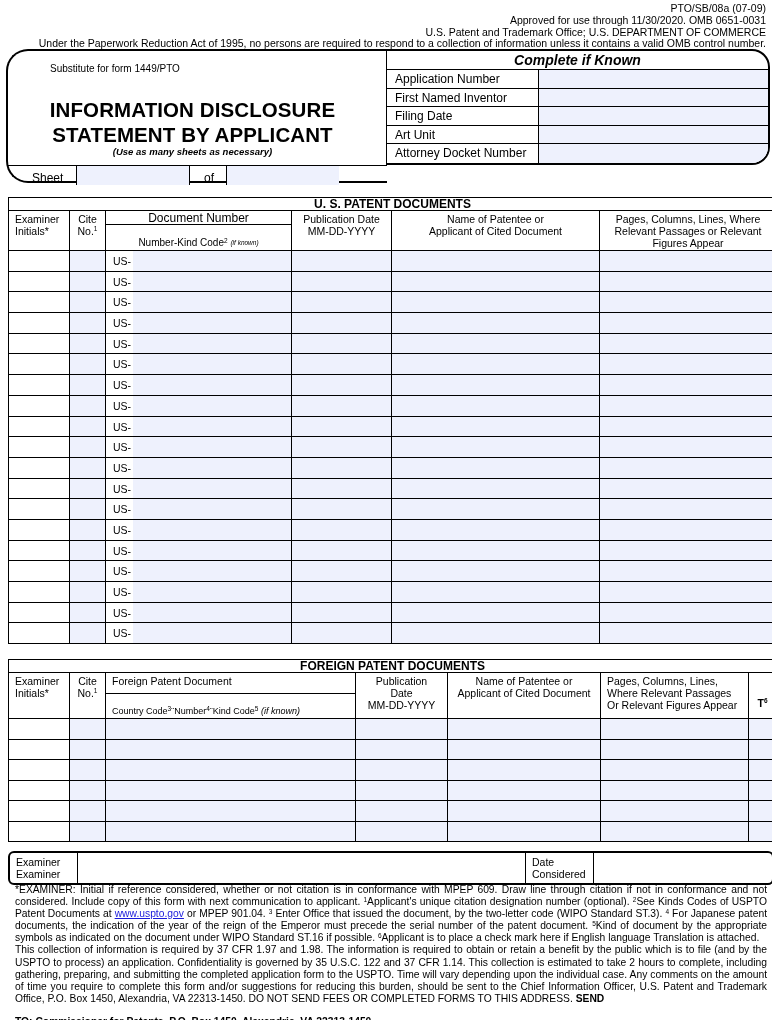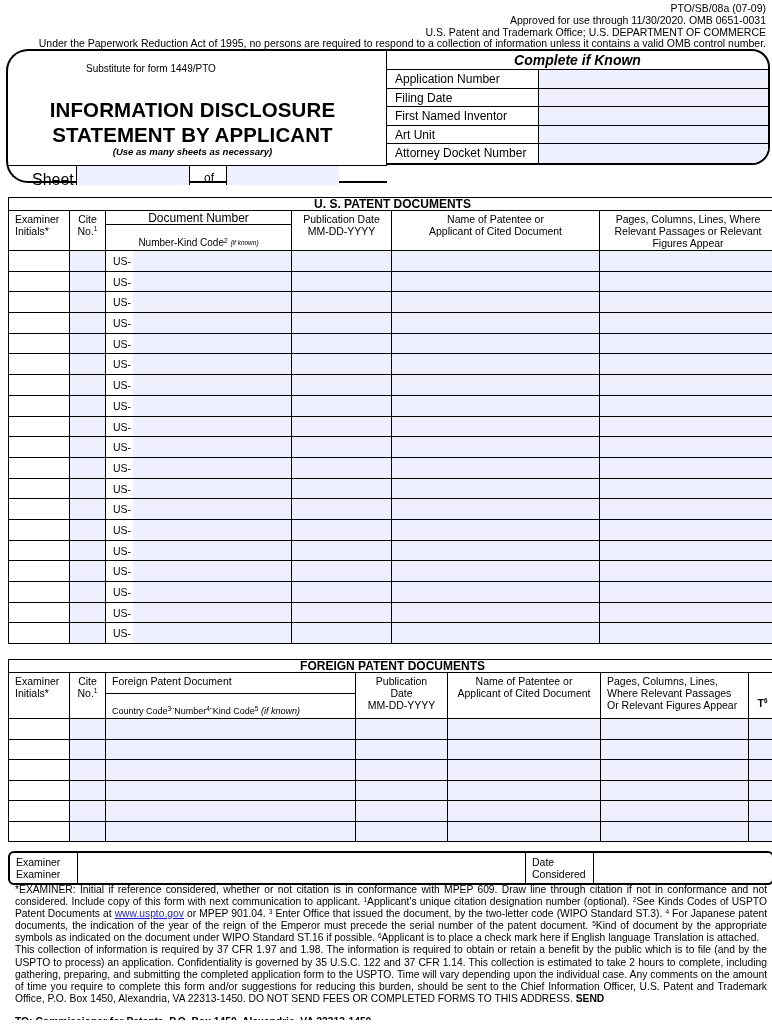--- a/index.html
+++ b/index.html
@@ -7,27 +7,27 @@
   body { font-family: "Liberation Sans", sans-serif; color: #000; position: relative; }
   .fill { background: #eef1fd; }
 
   
   .hdr-line { position: absolute; right: 6px; font-size: 10.5px; line-height: 11.5px; white-space: nowrap; text-align: right; }
   .hdr-line.prra { left: 0; right: 6px; }
 
   
   .title-box { position: absolute; left: 6px; top: 49px; width: 381px; height: 134px;
     border: 2px solid #000; border-right: none; border-radius: 22px 0 0 22px; }
-  .subst { position: absolute; left: 50px; top: 63px; font-size: 10px; margin-left: 36px; }
+  .subst { position: absolute; left: 50px; top: 63px; font-size: 10px; }
   .main-title { position: absolute; left: 20px; width: 345px; top: 97px; font-size: 20.5px; font-weight: bold;
     text-align: center; line-height: 25px; letter-spacing: 0.1px; }
   .use-sheets { position: absolute; left: 20px; width: 345px; top: 146px; font-size: 9.5px; font-weight: bold;
     font-style: italic; text-align: center; }
   .sheet-row { position: absolute; left: 8px; top: 165px; width: 379px; height: 19px; border-top: 1px solid #000; }
-  .sheet-label { position: absolute; left: 24px; top: 5px; font-size: 16px; }
+  .sheet-label { position: absolute; left: 24px; top: 5px; font-size: 12px; }
   .sheet-field { position: absolute; left: 68px; top: 0; width: 114px; height: 19px; border-left: 1px solid #000; border-right: 1px solid #000; }
   .of-label { position: absolute; left: 196px; top: 5px; font-size: 12px; }
   .of-field { position: absolute; left: 218px; top: 0; width: 113px; height: 19px; border-left: 1px solid #000; }
 
   
   .cik-box { position: absolute; left: 386px; top: 49px; width: 384px; height: 116px;
     border: 2px solid #000; border-radius: 0 18px 18px 0; border-left: 1px solid #000; overflow: hidden; }
   .cik-title { height: 19px; text-align: center; font-size: 14px; font-weight: bold; font-style: italic; line-height: 19px; border-bottom: 1px solid #000; }
   .cik-row { position: relative; height: 18.5px; border-bottom: 1px solid #000; display: flex; }
   .cik-row:last-child { border-bottom: none; }
@@ -81,25 +81,25 @@
   <div class="of-field fill"></div>
 </div>
 
 <div class="cik-box">
   <div class="cik-title">Complete if Known</div>
   <div class="cik-row">
     <div class="cik-label">Application Number</div>
     <div class="cik-field fill"></div>
   </div>
   <div class="cik-row">
+    <div class="cik-label">First Named Inventor</div>
+    <div class="cik-field fill"></div>
+  </div>
+  <div class="cik-row">
     <div class="cik-label">Filing Date</div>
-    <div class="cik-field fill"></div>
-  </div>
-  <div class="cik-row">
-    <div class="cik-label">First Named Inventor</div>
     <div class="cik-field fill"></div>
   </div>
   <div class="cik-row">
     <div class="cik-label">Art Unit</div>
     <div class="cik-field fill"></div>
   </div>
   <div class="cik-row">
     <div class="cik-label">Attorney Docket Number</div>
     <div class="cik-field fill"></div>
   </div>

